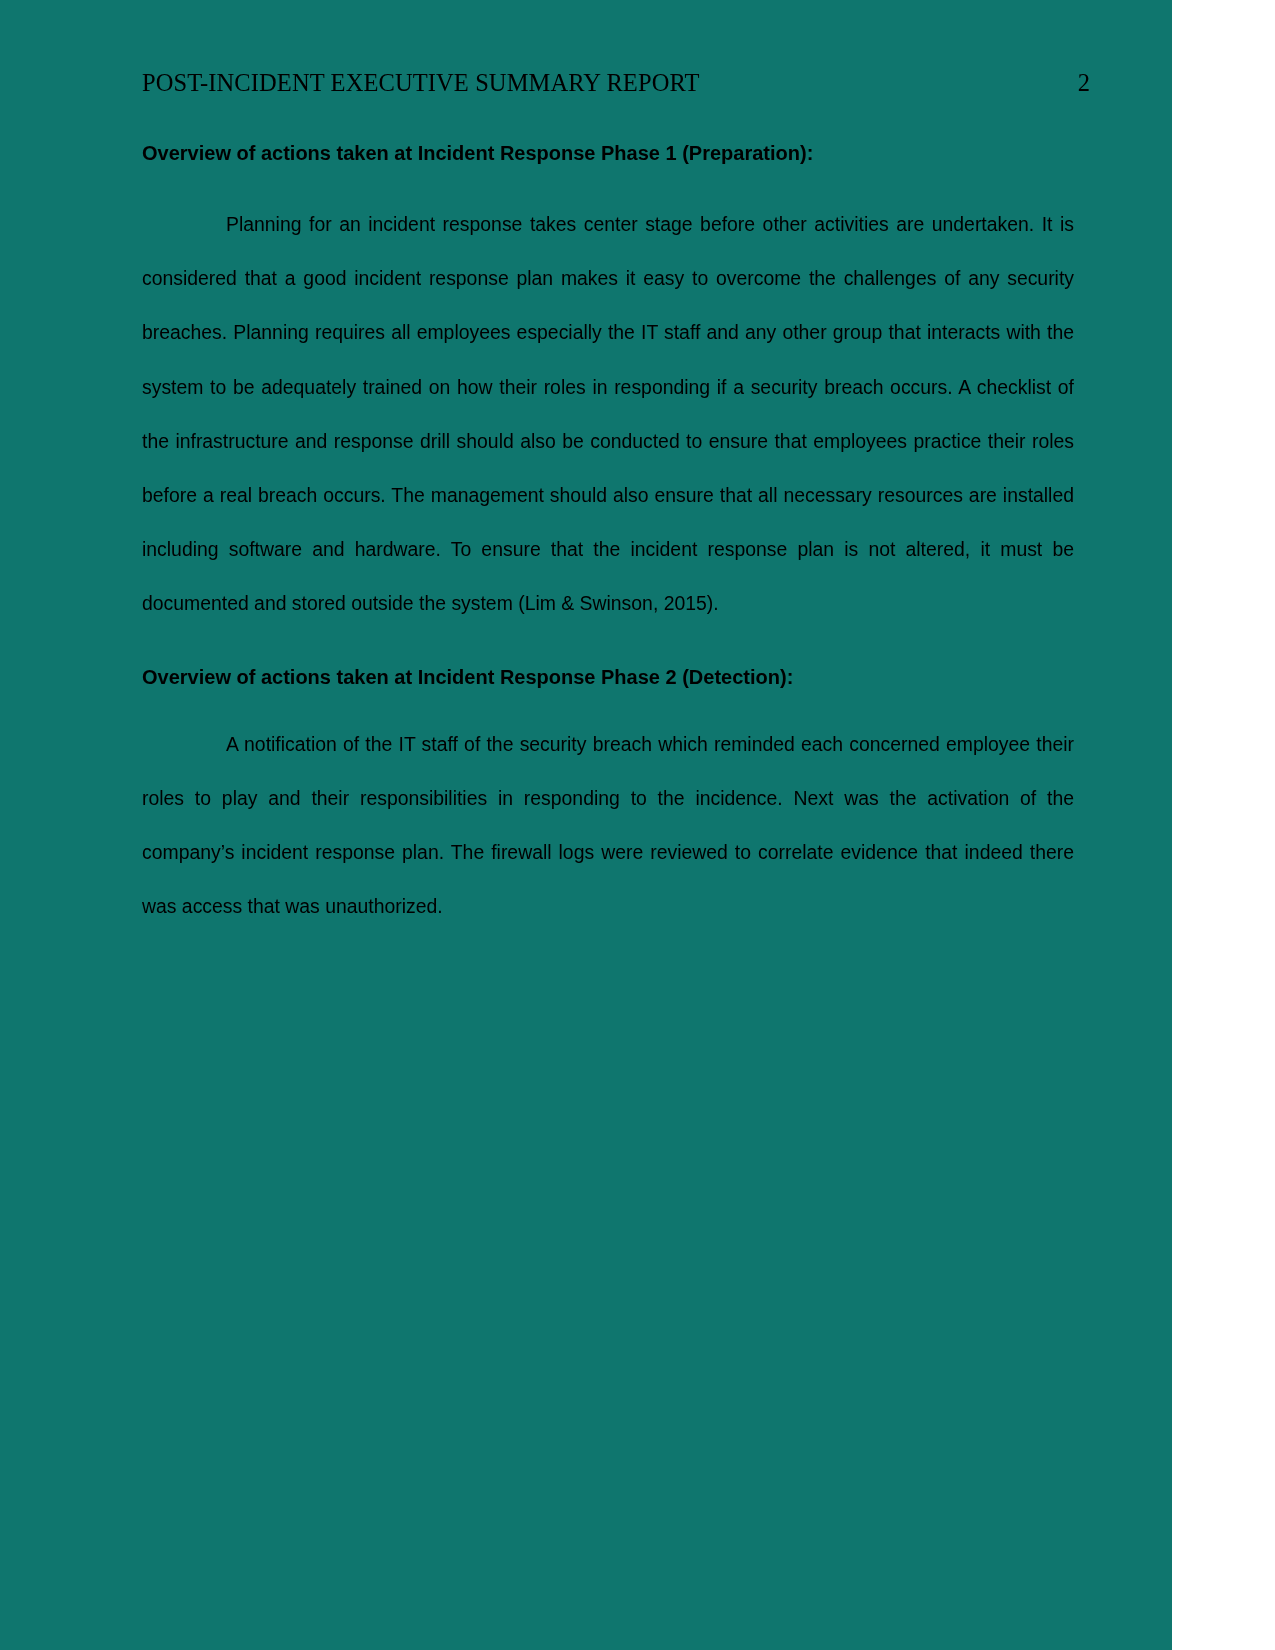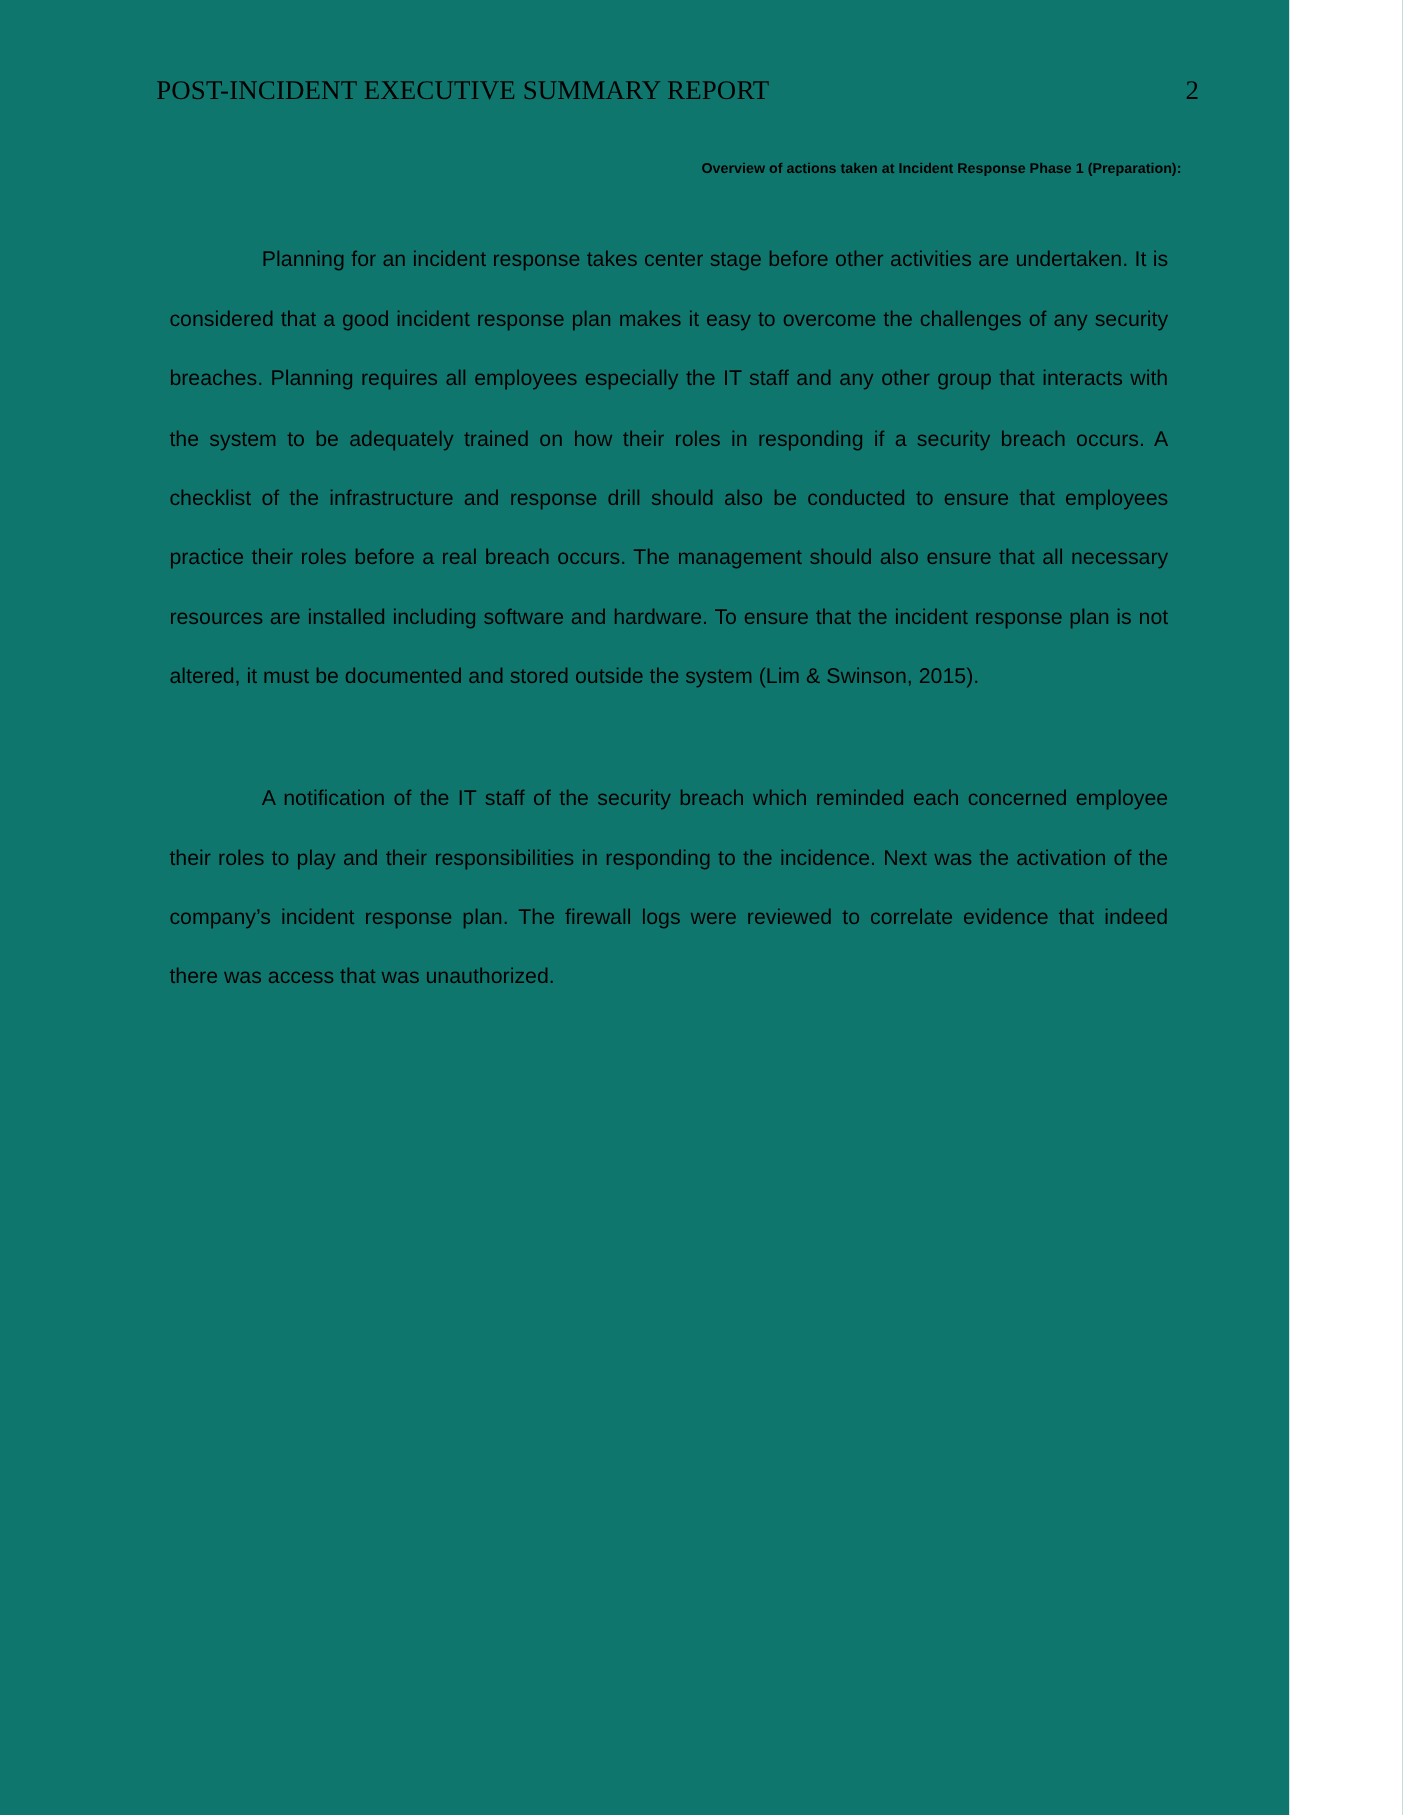--- a/index.html
+++ b/index.html
@@ -49,35 +49,35 @@
   
   .content {
     position: absolute;
     left: 142px;
     top: 126px;
     width: 932px;
   }
   .heading {
     font-family: "Liberation Sans", sans-serif;
     font-weight: bold;
-    font-size: 13px;
+    font-size: 20px;
     line-height: 54px;
-    text-align: right;
+    text-align: left;
     margin: 0;
     padding: 0;
     white-space: nowrap;
   }
   .para {
     font-family: "Liberation Sans", sans-serif;
     font-weight: normal;
     font-size: 19.4px;
     line-height: 54.2px;
     text-align: justify;
     text-justify: inter-word;
-    margin: 12px;
+    margin: 0;
     padding: 0;
     text-indent: 84px;
     hyphens: none;
     word-spacing: 0px;
   }
   .gap-s  { height: 13px; }
   .gap-m  { height: 17px; }
   .gap-l  { height: 19px; }
   .gap-xs { height: 6px; }
 </style>
@@ -94,20 +94,21 @@
   <div class="content">
 
     <h2 class="heading">Overview of actions taken at Incident Response Phase 1 (Preparation):</h2>
 
     <div class="gap-m"></div>
 
     <p class="para">Planning for an incident response takes center stage before other activities are undertaken. It is considered that a good incident response plan makes it easy to overcome the challenges of any security breaches. Planning requires all employees especially the IT staff and any other group that interacts with the system to be adequately trained on how their roles in responding if a security breach occurs. A checklist of the infrastructure and response drill should also be conducted to ensure that employees practice their roles before a real breach occurs. The management should also ensure that all necessary resources are installed including software and hardware. To ensure that the incident response plan is not altered, it must be documented and stored outside the system (Lim &amp; Swinson, 2015).</p>
 
     <div class="gap-l"></div>
 
+    <h2 class="heading">Overview of actions taken at Incident Response Phase 2 (Detection):</h2>
 
     <div class="gap-s"></div>
 
     <p class="para">A notification of the IT staff of the security breach which reminded each concerned employee their roles to play and their responsibilities in responding to the incidence. Next was the activation of the company’s incident response plan. The firewall logs were reviewed to correlate evidence that indeed there was access that was unauthorized.</p>
 
     <div class="gap-m"></div>
 
 
     <div class="gap-xs"></div>
 

